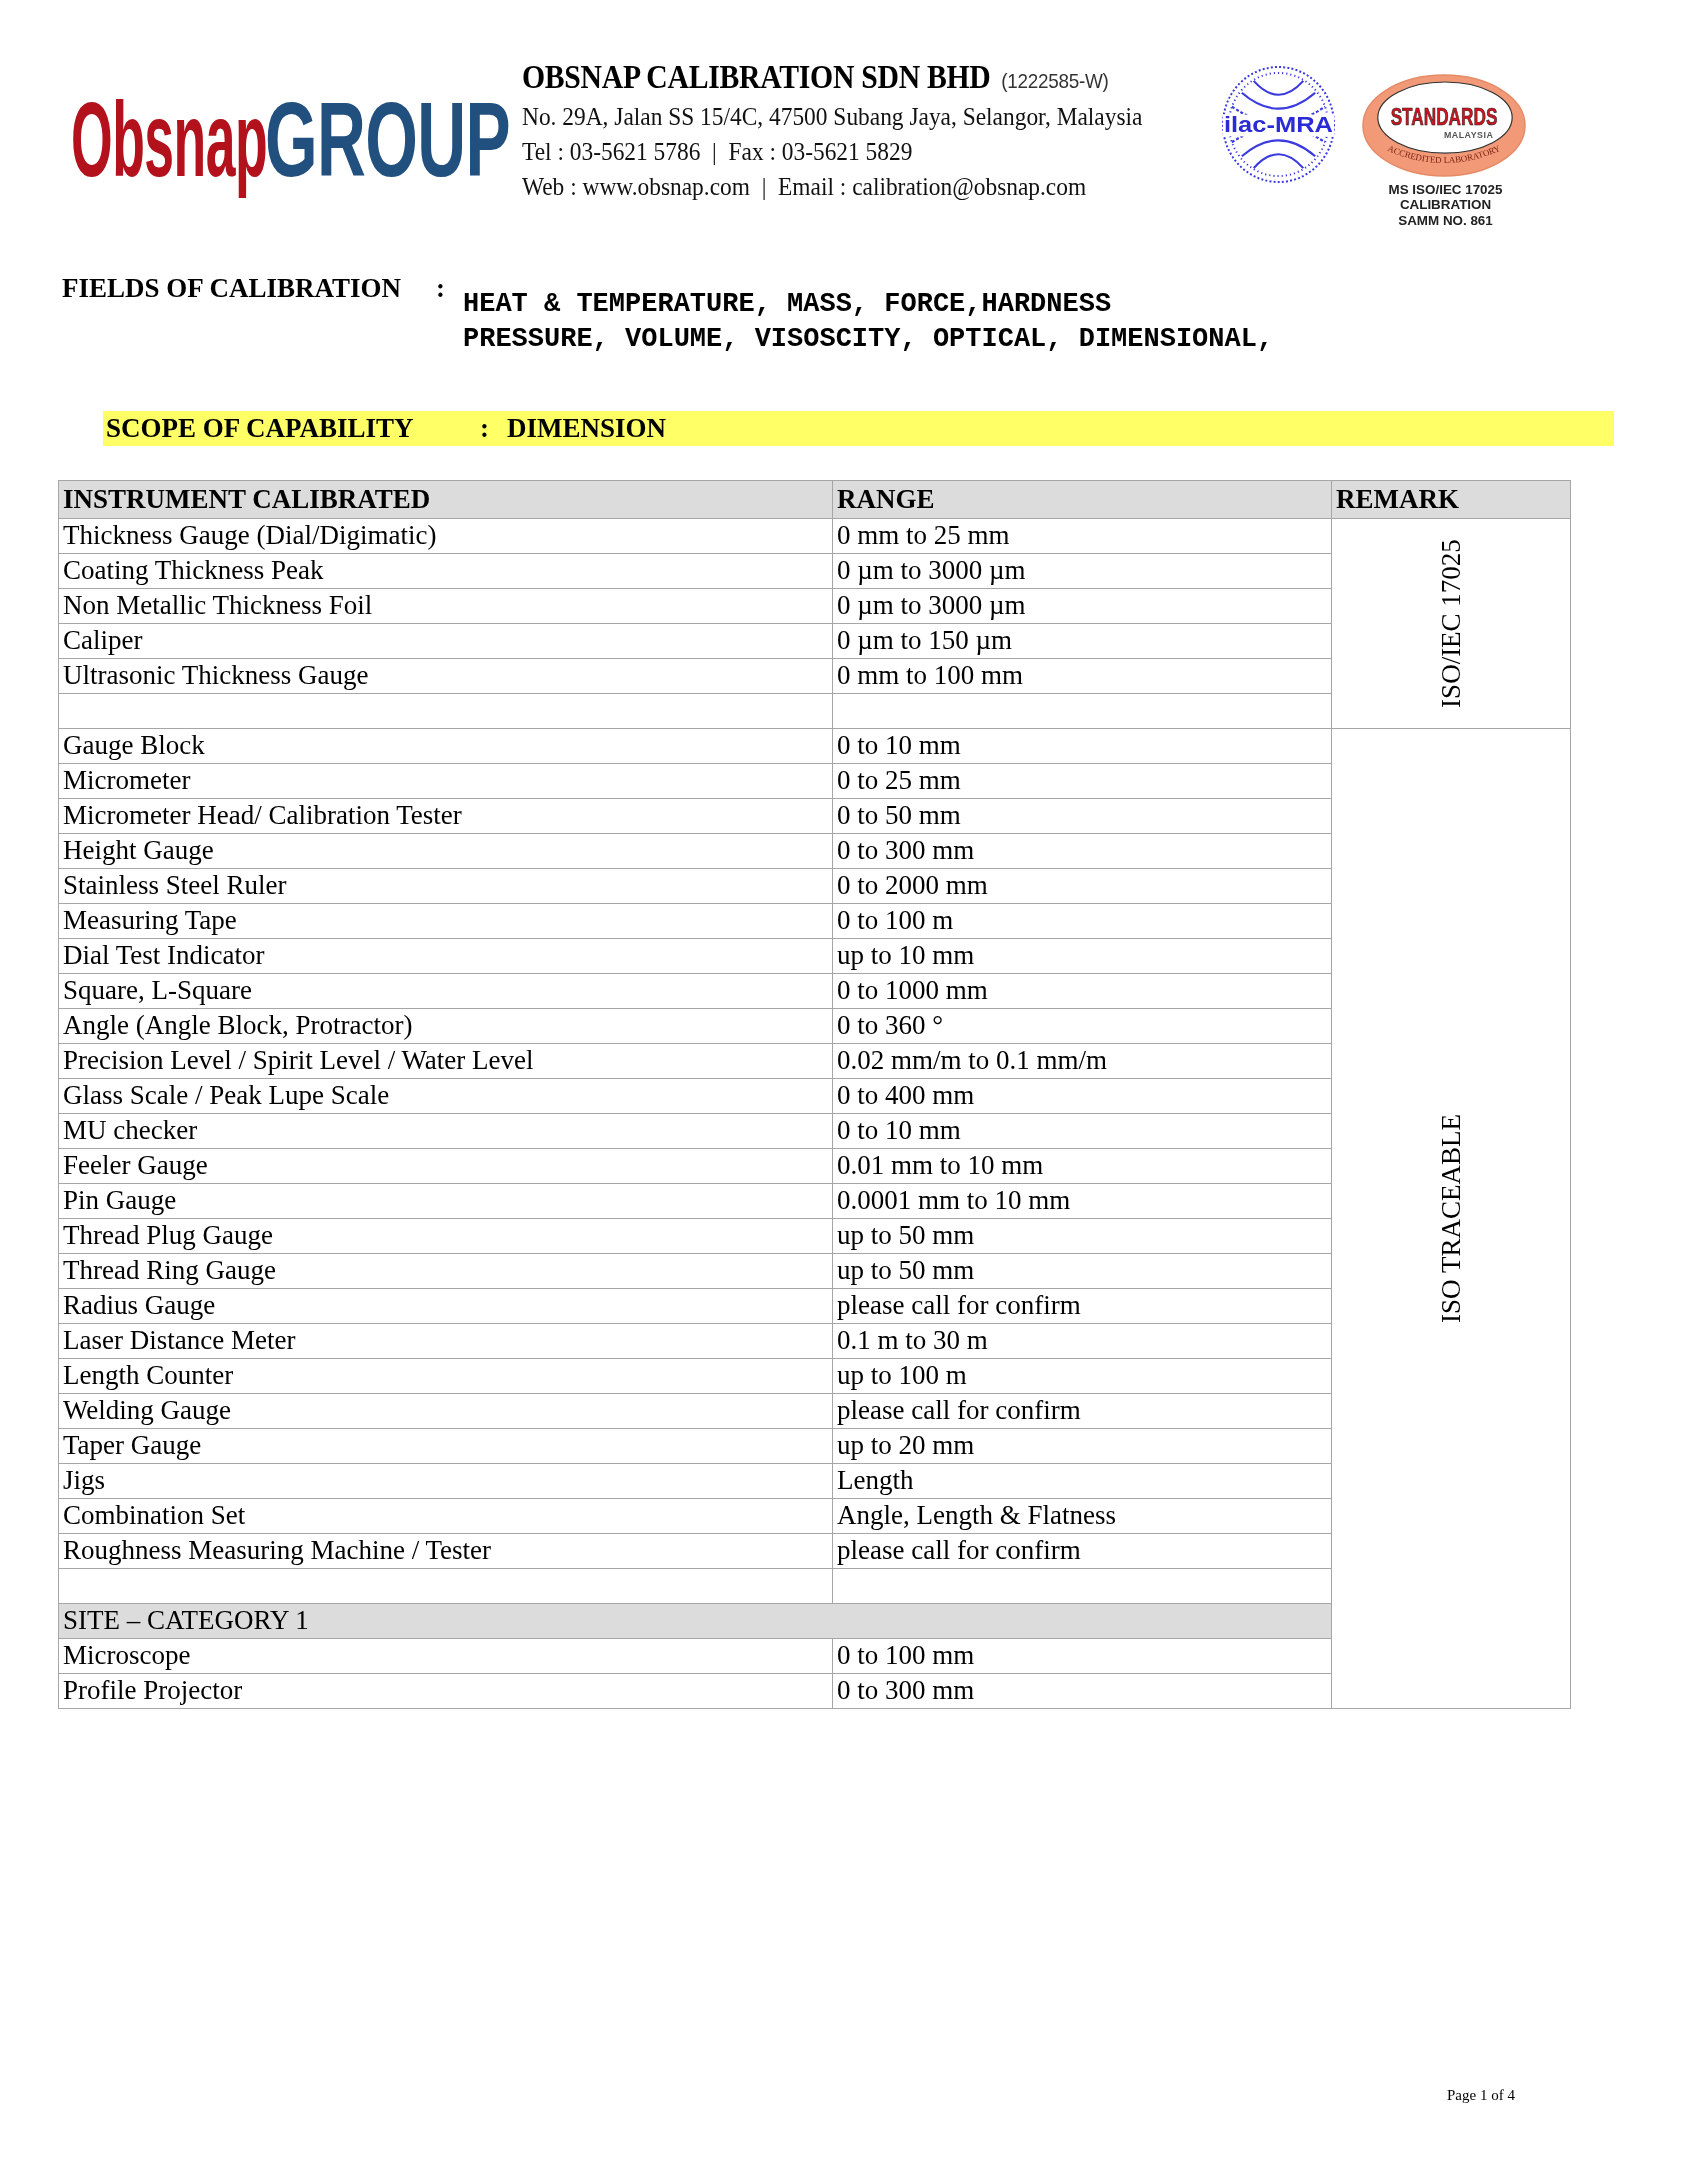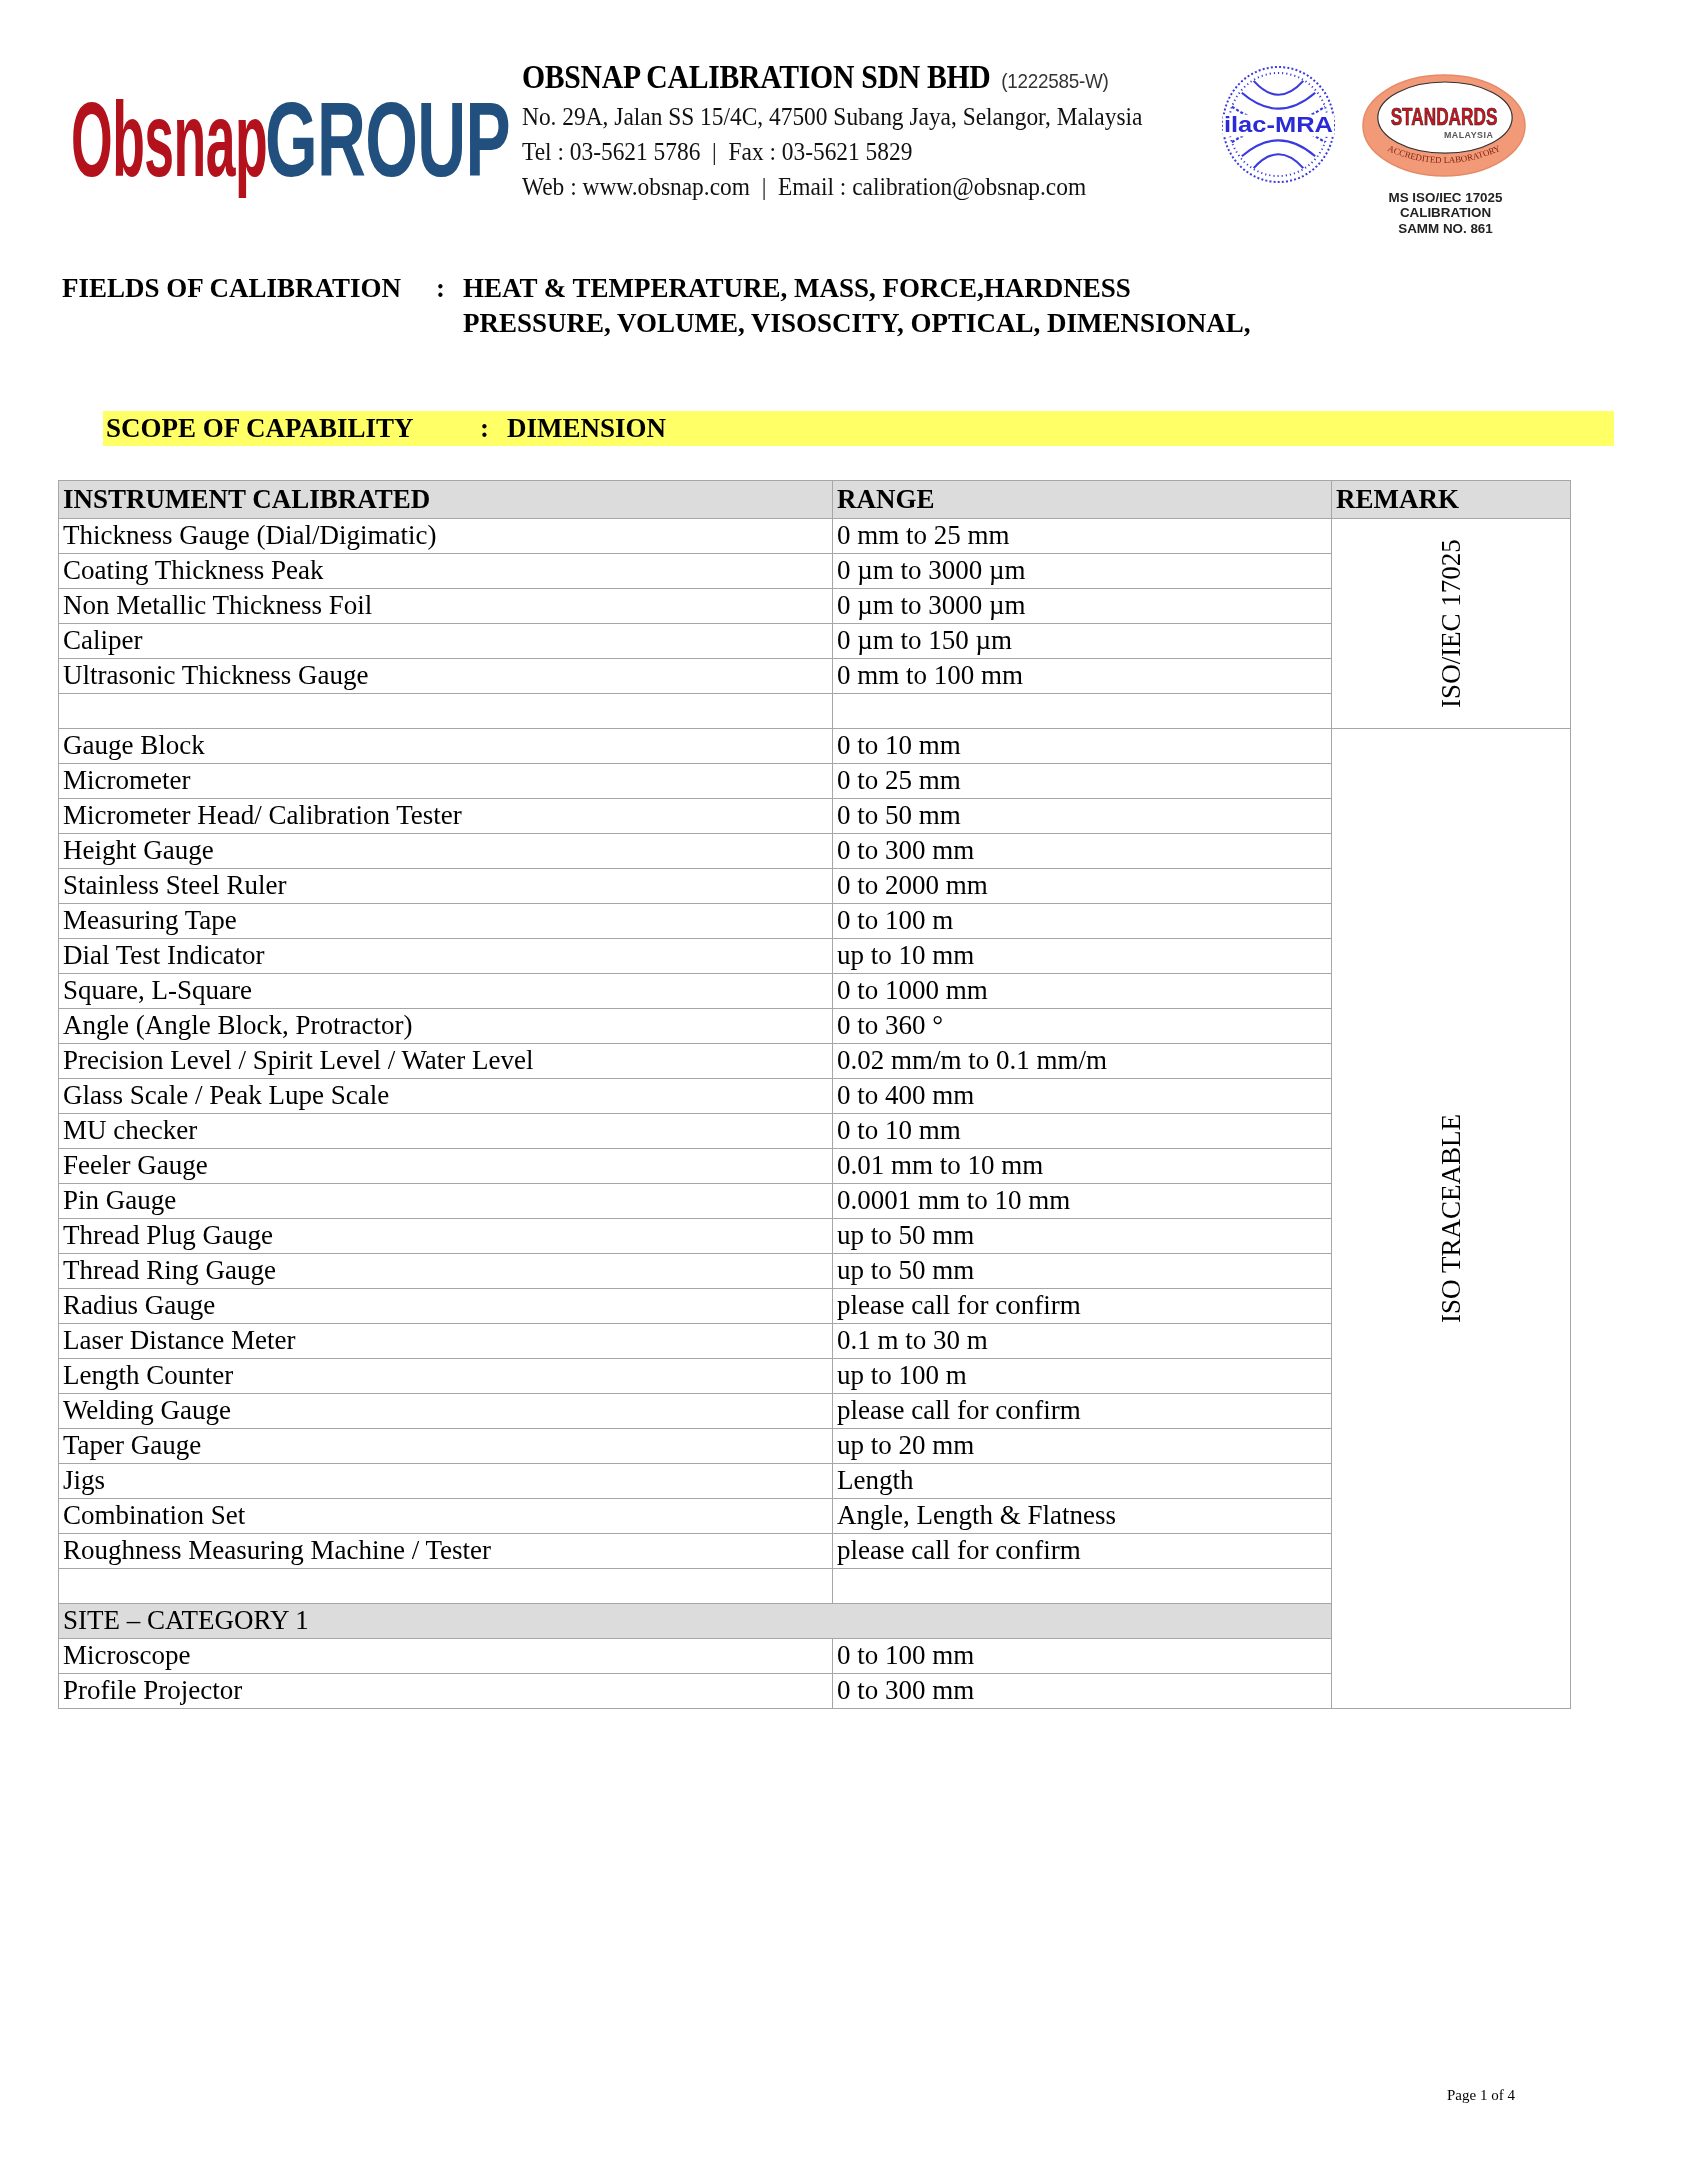--- a/index.html
+++ b/index.html
@@ -15,27 +15,27 @@
   .logo .group { left: 194px; color: #22507e; transform: scaleX(0.645); }
 
   .company { position: absolute; left: 522px; top: 59px; transform-origin: 0 0; transform: scaleX(0.90); white-space: nowrap; }
   .company .name { font-weight: bold; font-size: 33px; line-height: 36px; letter-spacing: -0.3px; }
   .company .regno { font-family: "Liberation Sans", "DejaVu Sans", sans-serif; font-weight: normal; font-size: 21px; color: #333; margin-left: 4px; }
   .company .line { font-size: 26px; line-height: 35px; color: #111; }
 
   .ilac { position: absolute; left: 1220px; top: 65px; width: 117px; height: 119px; }
   .standards { position: absolute; left: 1361px; top: 73px; width: 166px; height: 105px; }
   .accr-text { position: absolute; left: 1384px; top: 182px; width: 123px; text-align: center;
-    font-family: "Liberation Sans", "DejaVu Sans", sans-serif; font-weight: bold; font-size: 13.4px; line-height: 15.3px; color: #222; margin-top: 8px; }
+    font-family: "Liberation Sans", "DejaVu Sans", sans-serif; font-weight: bold; font-size: 13.4px; line-height: 15.3px; color: #222; }
 
   
   .fields { position: absolute; left: 62px; top: 271px; font-weight: bold; font-size: 27px; line-height: 35px; }
   .fields .label { position: absolute; left: 0; top: 0; white-space: nowrap; }
   .fields .colon { position: absolute; left: 374px; top: 0; }
-  .fields .values { position: absolute; left: 401px; top: 0; white-space: nowrap; }
+  .fields .values { position: absolute; left: 401px; top: 16px; white-space: nowrap; font-family: Liberation Mono, monospace; }
 
   .scope { position: absolute; left: 59px; top: 411px; width: 1511px; height: 35px; background: #ffff66; font-weight: bold; font-size: 27px; line-height: 35px; margin-left: 44px; }
   .scope .label { position: absolute; left: 3px; top: 0; white-space: nowrap; }
   .scope .colon { position: absolute; left: 377px; top: 0; }
   .scope .value { position: absolute; left: 404px; top: 0; white-space: nowrap; }
 
   
   table.cap { position: absolute; left: 58px; top: 480px; width: 1512px; border-collapse: collapse; table-layout: fixed; font-size: 27px; }
   table.cap col.c1 { width: 774px; }
   table.cap col.c2 { width: 499px; }

